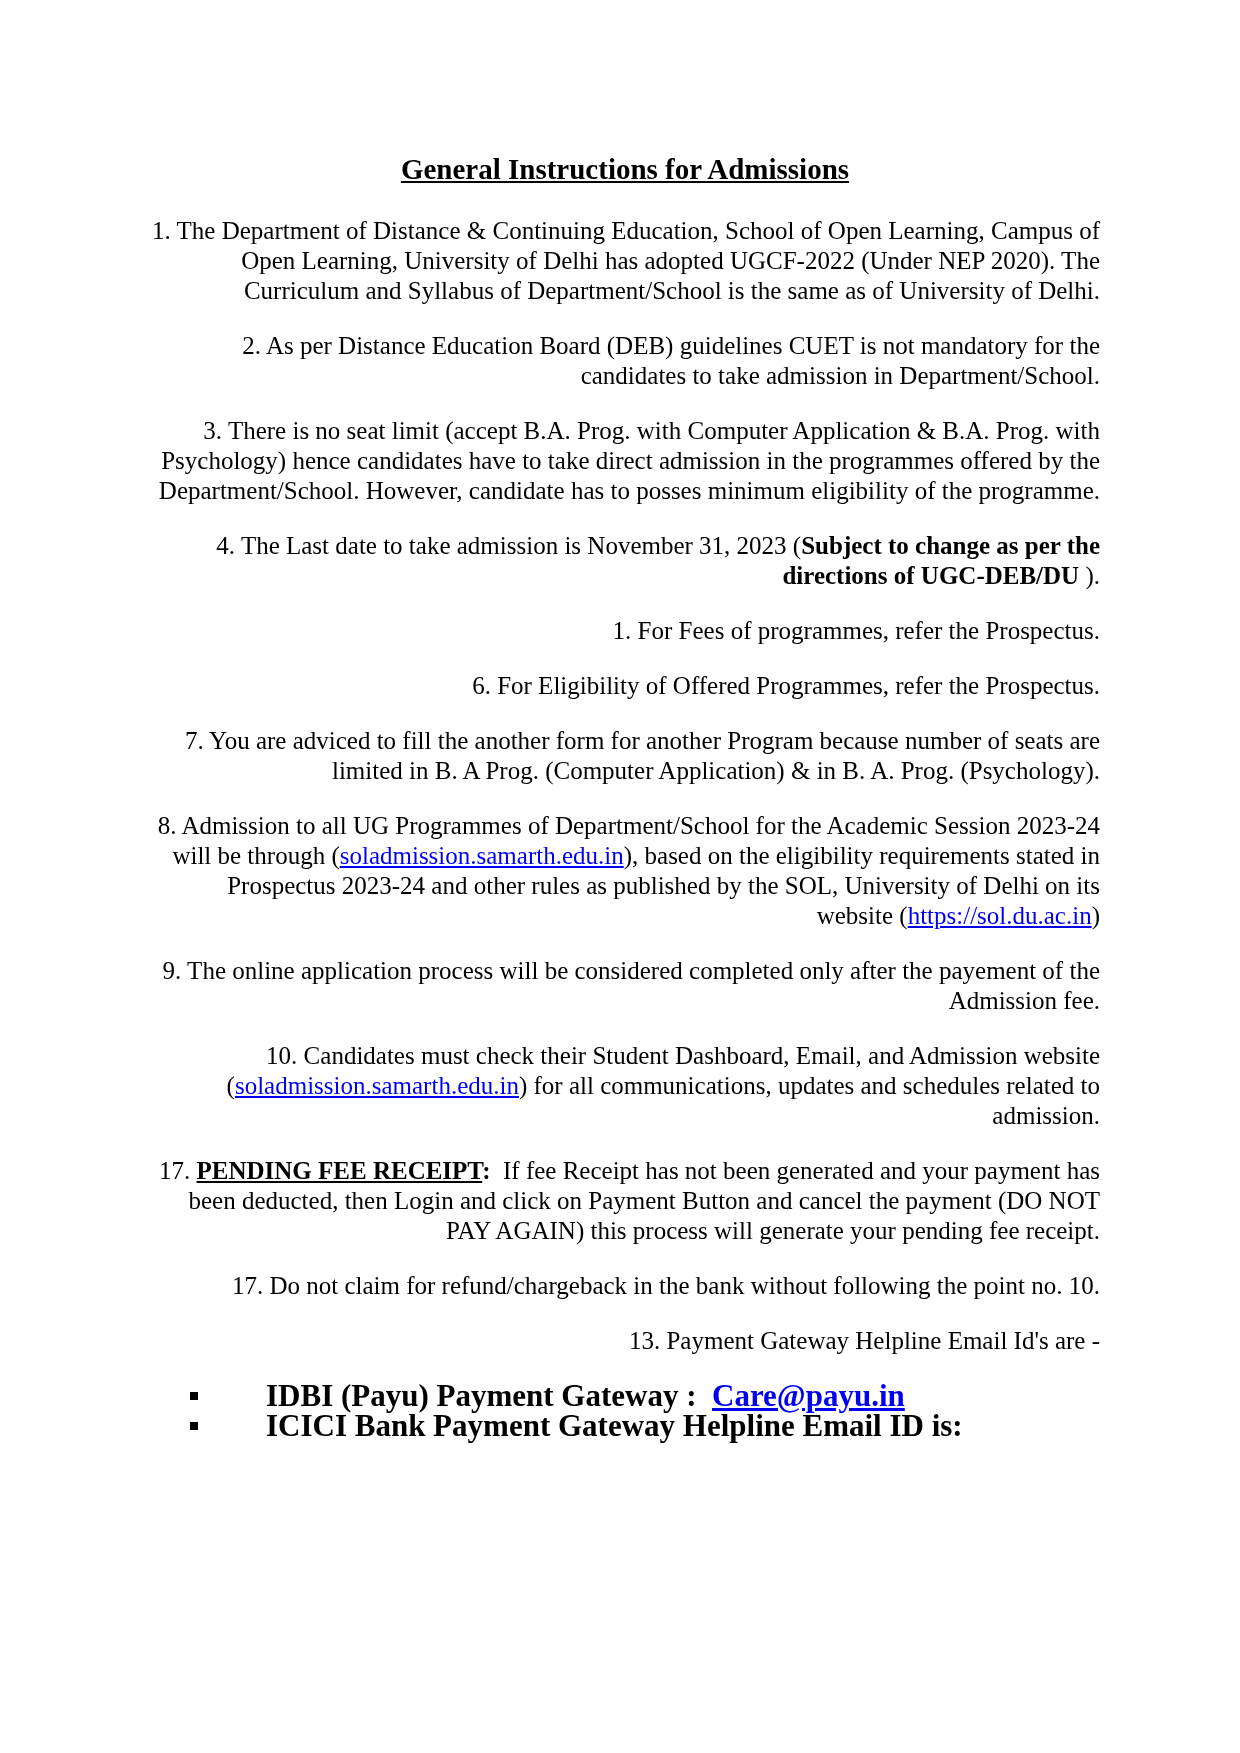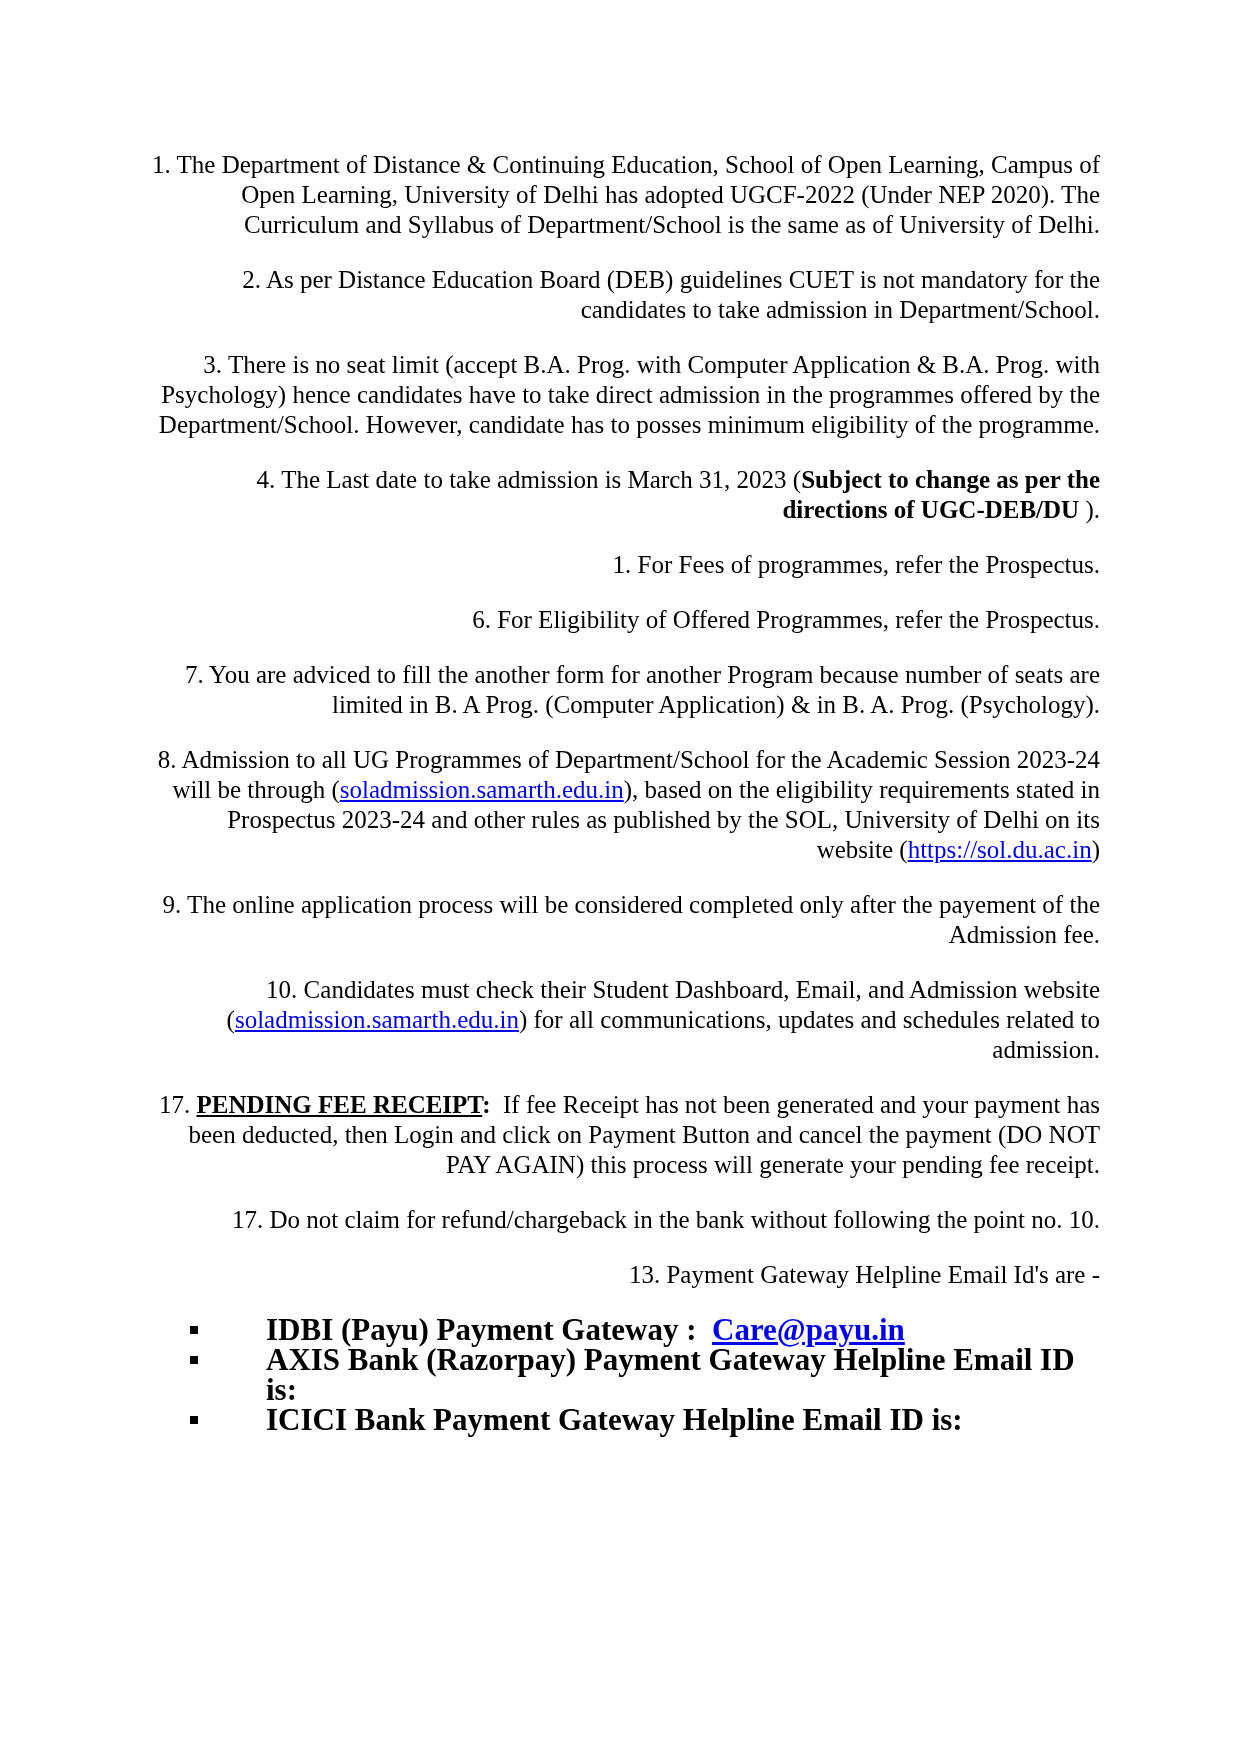--- a/index.html
+++ b/index.html
@@ -62,33 +62,34 @@
     background: #000000;
   }
   .bullet-text {
     white-space: pre-wrap;
   }
 </style>
 </head>
 <body>
 
 <div class="page">
+  <h1 class="title">General Instructions for Admissions</h1>
   <div class="paragraphs">
       <p class="para"><span>1. The Department of Distance &amp; Continuing Education, School of Open Learning, Campus of Open Learning, University of Delhi has adopted UGCF-2022 (Under NEP 2020). The Curriculum and Syllabus of Department/School is the same as of University of Delhi.</span></p>
       <p class="para"><span>2. As per Distance Education Board (DEB) guidelines CUET is not mandatory for the candidates to take admission in Department/School.</span></p>
       <p class="para"><span>3. There is no seat limit (accept B.A. Prog. with Computer Application &amp; B.A. Prog. with Psychology) hence candidates have to take direct admission in the programmes offered by the Department/School. However, candidate has to posses minimum eligibility of the programme.</span></p>
-      <p class="para"><span>4. The Last date to take admission is March 31, 2023 (</span><span class="b">Subject to change as per the directions of UGC-DEB/DU</span><span> ).</span></p>
+      <p class="para"><span>4. The Last date to take admission is November 31, 2023 (</span><span class="b">Subject to change as per the directions of UGC-DEB/DU</span><span> ).</span></p>
       <p class="para"><span>1. For Fees of programmes, refer the Prospectus.</span></p>
       <p class="para"><span>6. For Eligibility of Offered Programmes, refer the Prospectus.</span></p>
       <p class="para"><span>7. You are adviced to fill the another form for another Program because number of seats are limited in B. A Prog. (Computer Application) &amp; in B. A. Prog. (Psychology).</span></p>
       <p class="para"><span>8. Admission to all UG Programmes of Department/School for the Academic Session 2023-24 will be through (</span><a href="#" class="link">soladmission.samarth.edu.in</a><span>), based on the eligibility requirements stated in Prospectus 2023-24 and other rules as published by the SOL, University of Delhi on its website (</span><a href="#" class="link">https://sol.du.ac.in</a><span>)</span></p>
       <p class="para"><span>9. The online application process will be considered completed only after the payement of the Admission fee.</span></p>
       <p class="para"><span>10. Candidates must check their Student Dashboard, Email, and Admission website (</span><a href="#" class="link">soladmission.samarth.edu.in</a><span>) for all communications, updates and schedules related to admission.</span></p>
       <p class="para"><span>17. </span><span class="b u">PENDING FEE RECEIPT</span><span class="b">:</span><span>  If fee Receipt has not been generated and your payment has been deducted, then Login and click on Payment Button and cancel the payment (DO NOT PAY AGAIN) this process will generate your pending fee receipt.</span></p>
       <p class="para"><span>17. Do not claim for refund/chargeback in the bank without following the point no. 10.</span></p>
       <p class="para"><span>13. Payment Gateway Helpline Email Id's are -</span></p>
     </div>
   <ul class="bullets">
       <li><span class="marker"></span><span class="bullet-text"><span class="b">IDBI (Payu) Payment Gateway :  </span><a href="#" class="link b">Care@payu.in</a></span></li>
-      <li><span class="marker"></span><span class="bullet-text"><span class="b">AXIS Bank (Razorpay) Payment Gateway Helpline Email ID is:</span></span></li>
+      <li><span class="marker"></span></li>
       <li><span class="marker"></span><span class="bullet-text"><span class="b">ICICI Bank Payment Gateway Helpline Email ID is:</span></span></li>
     </ul>
 </div>
 
 </body></html>

